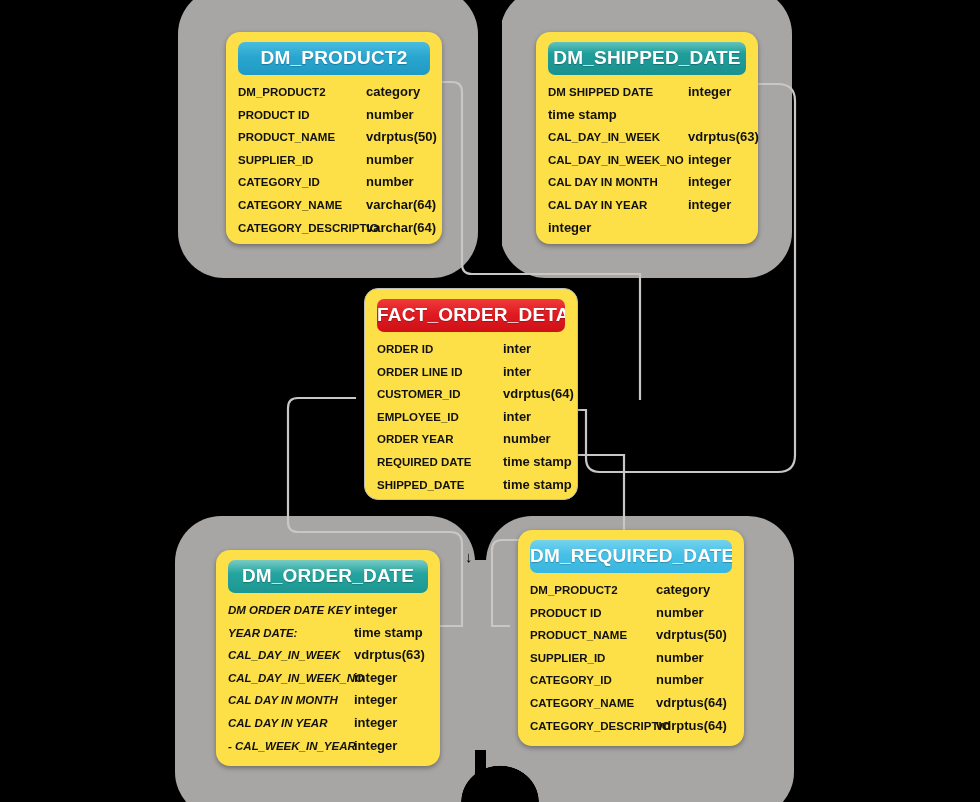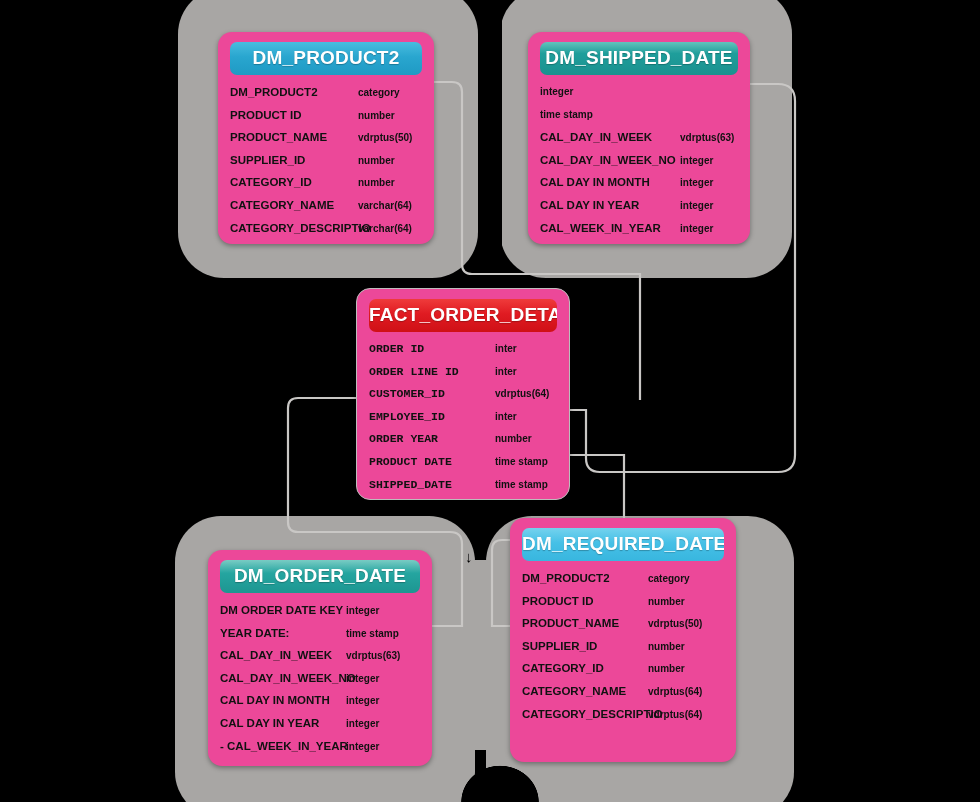--- a/index.html
+++ b/index.html
@@ -29,25 +29,26 @@
   .wedge{position:absolute;background:#000;}
   #wedge-bottom{
     left:436px;top:742px;width:128px;height:60px;
     background:radial-gradient(ellipse 62px 58px at 50% 100%, #000 0 62%, rgba(0,0,0,0) 63%);
   }
   #wedge-top-gap{left:478px;top:0px;width:24px;height:268px;background:#000;border-radius:0 0 12px 12px;}
 
   
   .card{
     position:absolute;
-    background:#ec4899;
+    background:#fde047;
     border-radius:14px;
     box-shadow:0 2px 5px rgba(0,0,0,.35);
     box-sizing:border-box;
     padding:10px 12px 12px 12px;
+    margin-left:8px;
   }
   .card-header{
     border-radius:7px;
     text-align:center;
     color:#ffffff;
     font-weight:bold;
     font-size:19px;
     letter-spacing:.2px;
     padding:5px 0 6px 0;
     margin-bottom:6px;
@@ -69,39 +70,39 @@
     line-height:22.6px;
     white-space:nowrap;
   }
   .col-name{
     font-size:11.5px;
     font-weight:bold;
     color:#111111;
     flex:0 0 auto;
   }
   .col-type{
-    font-size:10px;
+    font-size:13px;
     font-weight:bold;
     color:#111111;
     flex:0 0 auto;
   }
 
   
   #card-product2  .col-name{width:128px;}
   #card-shipped   .col-name{width:140px;}
-  #card-fact      .col-name{width:126px;font-family:Liberation Mono, monospace;}
-  #card-order     .col-name{width:126px;}
+  #card-fact      .col-name{width:126px;}
+  #card-order     .col-name{width:126px;font-style:italic;}
   #card-required  .col-name{width:126px;}
 
   
   #card-product2 {left:218px;top:32px;width:216px;height:212px;}
   #card-shipped  {left:528px;top:32px;width:222px;height:212px;}
   #card-fact     {left:356px;top:288px;width:214px;height:212px;}
   #card-order    {left:208px;top:550px;width:224px;height:216px;}
-  #card-required {left:510px;top:518px;width:226px;height:244px;}
+  #card-required {left:510px;top:530px;width:226px;height:216px;}
 
   #card-fact{border:1px solid #bdbdbd;}
 
   
   #marker-arrow{
     position:absolute;left:465px;top:548px;width:7px;height:18px;
     color:#000;font-size:15px;line-height:18px;font-weight:bold;
   }
 </style>
 </head>
@@ -161,20 +162,21 @@
           <span class="col-name">CATEGORY_DESCRIPTIO</span>
           <span class="col-type">varchar(64)</span>
         </div>
       </div>
   </div>
 
   <div class="card" id="card-shipped">
     <div class="card-header hdr-teal">DM_SHIPPED_DATE</div>
     <div class="rows">
         <div class="row">
+          <span class="col-name">DM SHIPPED DATE</span>
           <span class="col-type">integer</span>
         </div>
         <div class="row">
           <span class="col-type">time stamp</span>
         </div>
         <div class="row">
           <span class="col-name">CAL_DAY_IN_WEEK</span>
           <span class="col-type">vdrptus(63)</span>
         </div>
         <div class="row">
@@ -183,21 +185,20 @@
         </div>
         <div class="row">
           <span class="col-name">CAL DAY IN MONTH</span>
           <span class="col-type">integer</span>
         </div>
         <div class="row">
           <span class="col-name">CAL DAY IN YEAR</span>
           <span class="col-type">integer</span>
         </div>
         <div class="row">
-          <span class="col-name">CAL_WEEK_IN_YEAR</span>
           <span class="col-type">integer</span>
         </div>
       </div>
   </div>
 
   <div class="card" id="card-fact">
     <div class="card-header hdr-red">FACT_ORDER_DETAIL</div>
     <div class="rows">
         <div class="row">
           <span class="col-name">ORDER ID</span>
@@ -213,21 +214,21 @@
         </div>
         <div class="row">
           <span class="col-name">EMPLOYEE_ID</span>
           <span class="col-type">inter</span>
         </div>
         <div class="row">
           <span class="col-name">ORDER YEAR</span>
           <span class="col-type">number</span>
         </div>
         <div class="row">
-          <span class="col-name">PRODUCT DATE</span>
+          <span class="col-name">REQUIRED DATE</span>
           <span class="col-type">time stamp</span>
         </div>
         <div class="row">
           <span class="col-name">SHIPPED_DATE</span>
           <span class="col-type">time stamp</span>
         </div>
       </div>
   </div>
 
   <div class="card" id="card-order">

